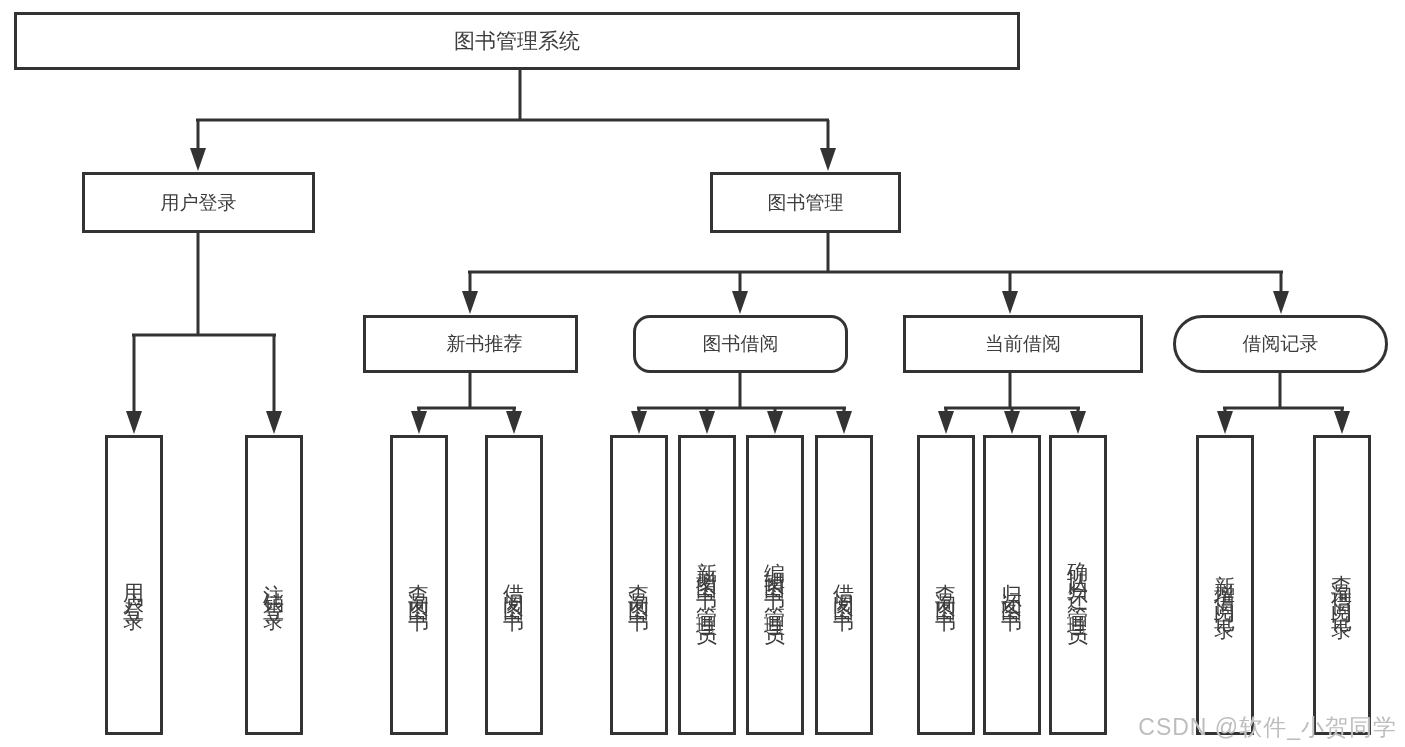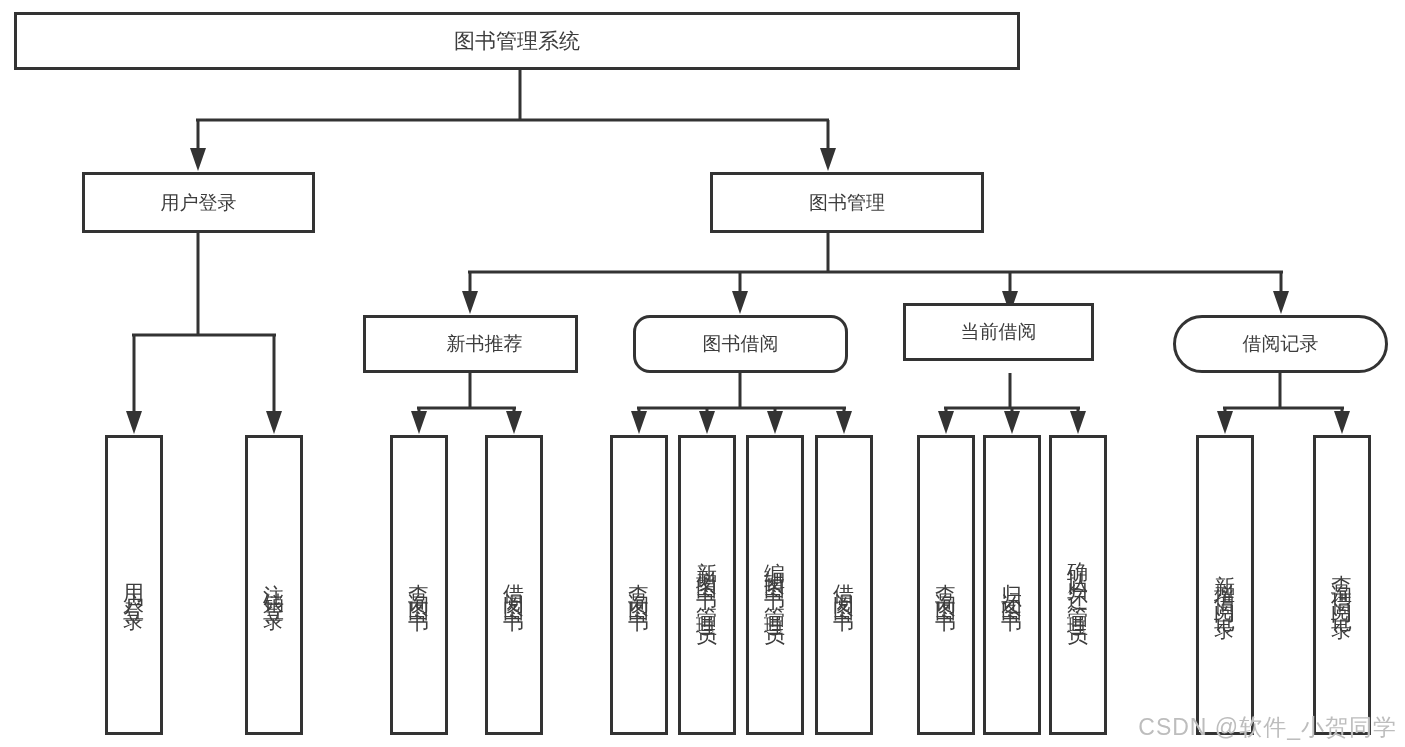--- a/index.html
+++ b/index.html
@@ -134,31 +134,31 @@
     </g>
   </svg>
 
   <div class="node root-node" style="left:14px; top:12px; width:1006px; height:58px;">
     <span>图书管理系统</span>
   </div>
 
   <div class="node h-node" style="left:82px; top:172px; width:233px; height:61px;">
     <span>用户登录</span>
   </div>
-  <div class="node h-node" style="left:710px; top:172px; width:274px; height:61px;">
+  <div class="node h-node" style="left:710px; top:172px; width:191px; height:61px;">
     <span>图书管理</span>
   </div>
 
   <div class="node h-node" style="left:363px; top:315px; width:215px; height:58px;padding-left:28px;">
     <span>新书推荐</span>
   </div>
   <div class="node h-node" style="left:633px; top:315px; width:215px; height:58px;border-radius:17px;">
     <span>图书借阅</span>
   </div>
-  <div class="node h-node" style="left:903px; top:303px; width:191px; height:58px;">
+  <div class="node h-node" style="left:903px; top:315px; width:240px; height:58px;">
     <span>当前借阅</span>
   </div>
   <div class="node h-node" style="left:1173px; top:315px; width:215px; height:58px;border-radius:29px;">
     <span>借阅记录</span>
   </div>
 
   <div class="node leaf-node" style="left:105px; top:435px; width:58px; height:300px;">
     <span class="vtext">用户登录</span>
   </div>
   <div class="node leaf-node" style="left:245px; top:435px; width:58px; height:300px;">

